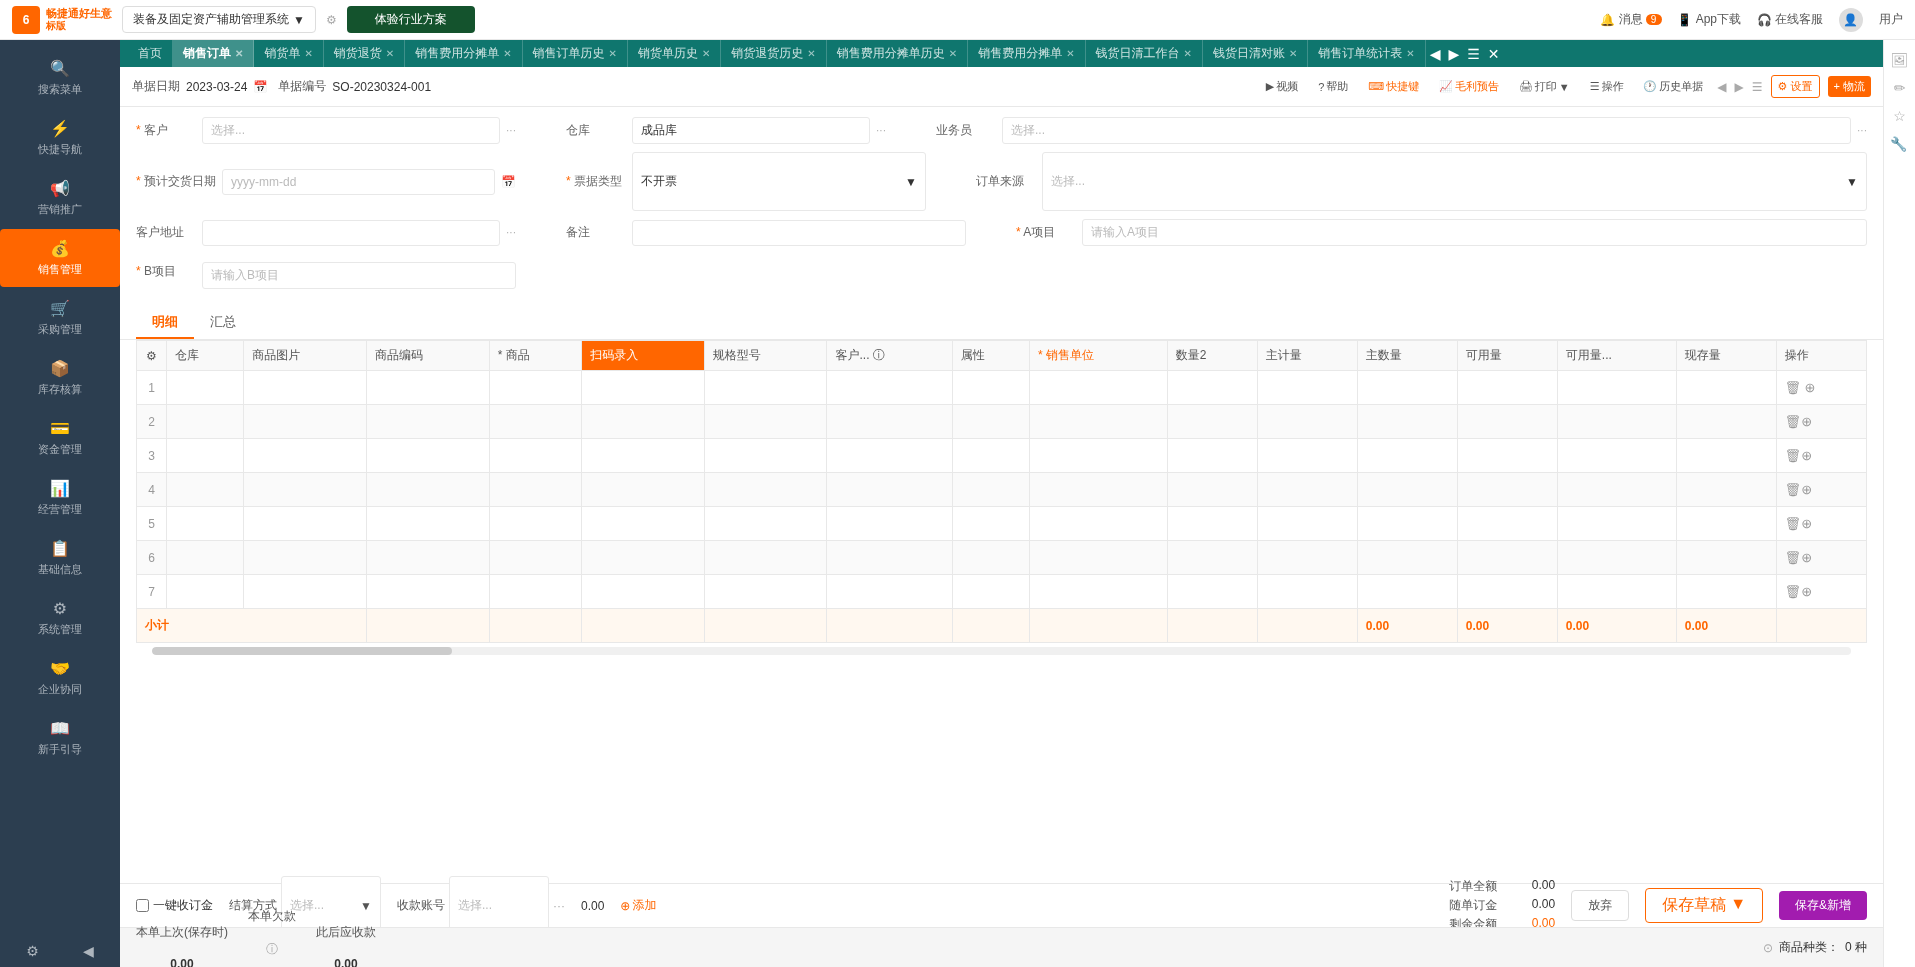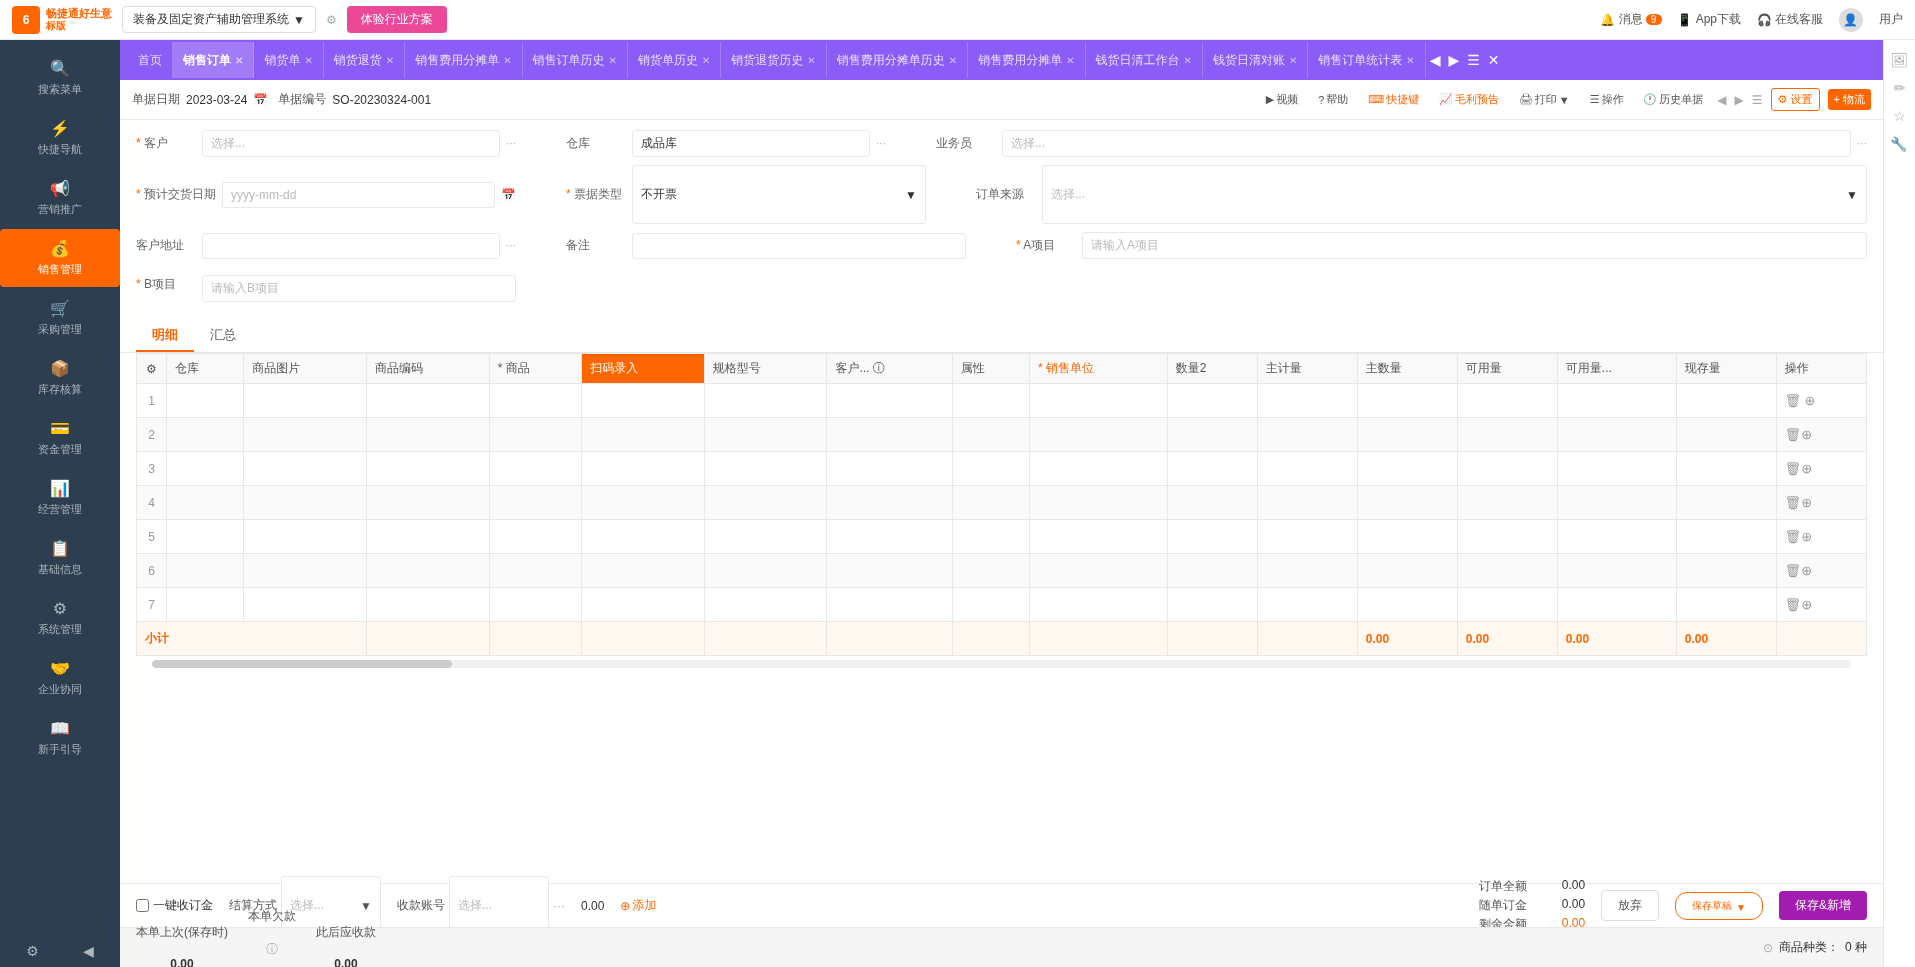--- a/index.html
+++ b/index.html
@@ -5,41 +5,41 @@
     * { box-sizing: border-box; margin: 0; padding: 0; }
     body { font-family: 'Microsoft YaHei', Arial, sans-serif; font-size: 12px; background: #f5f5f5; color: #333; overflow: hidden; height: 967px; width: 1915px; }
 
     
     .top-bar { height: 40px; background: #fff; display: flex; align-items: center; padding: 0 12px; border-bottom: 1px solid #e8e8e8; justify-content: space-between; }
     .top-bar-left { display: flex; align-items: center; gap: 10px; }
     .logo { display: flex; align-items: center; gap: 6px; color: #ff6600; font-weight: bold; font-size: 13px; }
     .logo-icon { width: 28px; height: 28px; background: #ff6600; border-radius: 4px; display: flex; align-items: center; justify-content: center; color: white; font-size: 12px; font-weight: bold; }
     .logo-text { font-size: 11px; color: #ff6600; line-height: 1.2; }
     .system-selector { display: flex; align-items: center; gap: 4px; background: #fff; border: 1px solid #ddd; border-radius: 4px; padding: 4px 10px; cursor: pointer; font-size: 12px; color: #333; }
-    .btn-industry { background: #ec4899; color: white; border: none; border-radius: 4px; padding: 5px 14px; cursor: pointer; font-size: 12px; }
+    .btn-industry { background: #14532d; color: white; border: none; border-radius: 4px; padding: 5px 28px; cursor: pointer; font-size: 12px; }
     .top-bar-right { display: flex; align-items: center; gap: 16px; font-size: 12px; color: #555; }
     .top-bar-right span { cursor: pointer; display: flex; align-items: center; gap: 3px; }
     .badge { background: #ff6600; color: white; border-radius: 10px; padding: 0 5px; font-size: 10px; min-width: 16px; text-align: center; }
 
     
     .main-layout { display: flex; height: calc(967px - 40px); }
 
     
     .sidebar { width: 120px; background: #2c3e50; display: flex; flex-direction: column; align-items: center; padding-top: 8px; flex-shrink: 0; }
     .sidebar-item { width: 100%; display: flex; flex-direction: column; align-items: center; padding: 10px 5px; cursor: pointer; color: #adb5bd; font-size: 11px; gap: 4px; border-radius: 4px; margin: 1px 4px; }
     .sidebar-item.active { background: #ff6600; color: white; }
     .sidebar-icon { font-size: 16px; }
     .sidebar-bottom { margin-top: auto; width: 100%; padding: 8px 4px; display: flex; justify-content: space-around; }
     .sidebar-bottom-btn { color: #adb5bd; cursor: pointer; font-size: 14px; }
 
     
     .content { flex: 1; display: flex; flex-direction: column; overflow: hidden; }
 
     
-    .tab-bar { background: #8b5cf6; display: flex; align-items: center; padding: 0 8px; height: 40px; overflow: hidden; flex-shrink: 0; }
+    .tab-bar { background: #0f766e; display: flex; align-items: center; padding: 0 8px; height: 27px; overflow: hidden; flex-shrink: 0; }
     .tab { padding: 0 10px; height: 36px; display: flex; align-items: center; gap: 4px; cursor: pointer; font-size: 12px; color: rgba(255,255,255,0.8); white-space: nowrap; border-right: 1px solid rgba(255,255,255,0.2); }
     .tab.active { background: rgba(255,255,255,0.2); color: white; font-weight: bold; }
     .tab .close-x { color: rgba(255,255,255,0.6); font-size: 10px; }
     .tab-nav-btn { color: white; cursor: pointer; padding: 0 4px; font-size: 14px; }
 
     
     .page { flex: 1; background: white; overflow: auto; display: flex; flex-direction: column; }
 
     
     .page-toolbar { height: 40px; background: #fff; border-bottom: 1px solid #e8e8e8; display: flex; align-items: center; padding: 16px 12px; gap: 10px; flex-shrink: 0; }
@@ -91,21 +91,21 @@
     
     .footer-bar { height: 44px; background: #fff; border-top: 1px solid #e8e8e8; display: flex; align-items: center; padding: 0 16px; gap: 16px; flex-shrink: 0; }
     .footer-checkbox { display: flex; align-items: center; gap: 4px; font-size: 12px; }
     .footer-field { display: flex; align-items: center; gap: 4px; font-size: 12px; color: #555; }
     .footer-right { margin-left: auto; display: flex; align-items: center; gap: 16px; }
     .order-summary { display: flex; flex-direction: column; align-items: flex-end; gap: 2px; font-size: 12px; color: #555; }
     .order-summary-row { display: flex; gap: 8px; }
     .order-summary-value { color: #333; min-width: 50px; text-align: right; }
     .order-summary-value.orange { color: #ff6600; }
     .btn-discard { background: white; border: 1px solid #ddd; border-radius: 4px; padding: 6px 16px; cursor: pointer; font-size: 12px; color: #555; }
-    .btn-save-draft { background: white; border: 1px solid #ff6600; border-radius: 12px; padding: 6px 16px; cursor: pointer; font-size: 10px; color: #ff6600; display: flex; align-items: flex-end; gap: 4px; }
+    .btn-save-draft { background: white; border: 1px solid #ff6600; border-radius: 4px; padding: 6px 16px; cursor: pointer; font-size: 16px; color: #ff6600; display: flex; align-items: flex-start; gap: 4px; }
     .btn-save-new { background: #a21caf; border: none; border-radius: 4px; padding: 6px 16px; cursor: pointer; font-size: 12px; color: white; }
 
     
     .right-panel { width: 32px; background: #fff; border-left: 1px solid #e8e8e8; display: flex; flex-direction: column; align-items: center; padding-top: 8px; gap: 4px; }
     .right-panel-btn { width: 24px; height: 24px; display: flex; align-items: center; justify-content: center; cursor: pointer; color: #aaa; font-size: 14px; border-radius: 3px; }
     .right-panel-btn.orange { color: #ff6600; }
 
     .add-btn { color: #ff6600; cursor: pointer; font-size: 12px; display: flex; align-items: center; gap: 2px; }
 
     .scrollbar-area { height: 8px; background: #f0f0f0; margin: 4px 16px; border-radius: 4px; overflow: hidden; }

